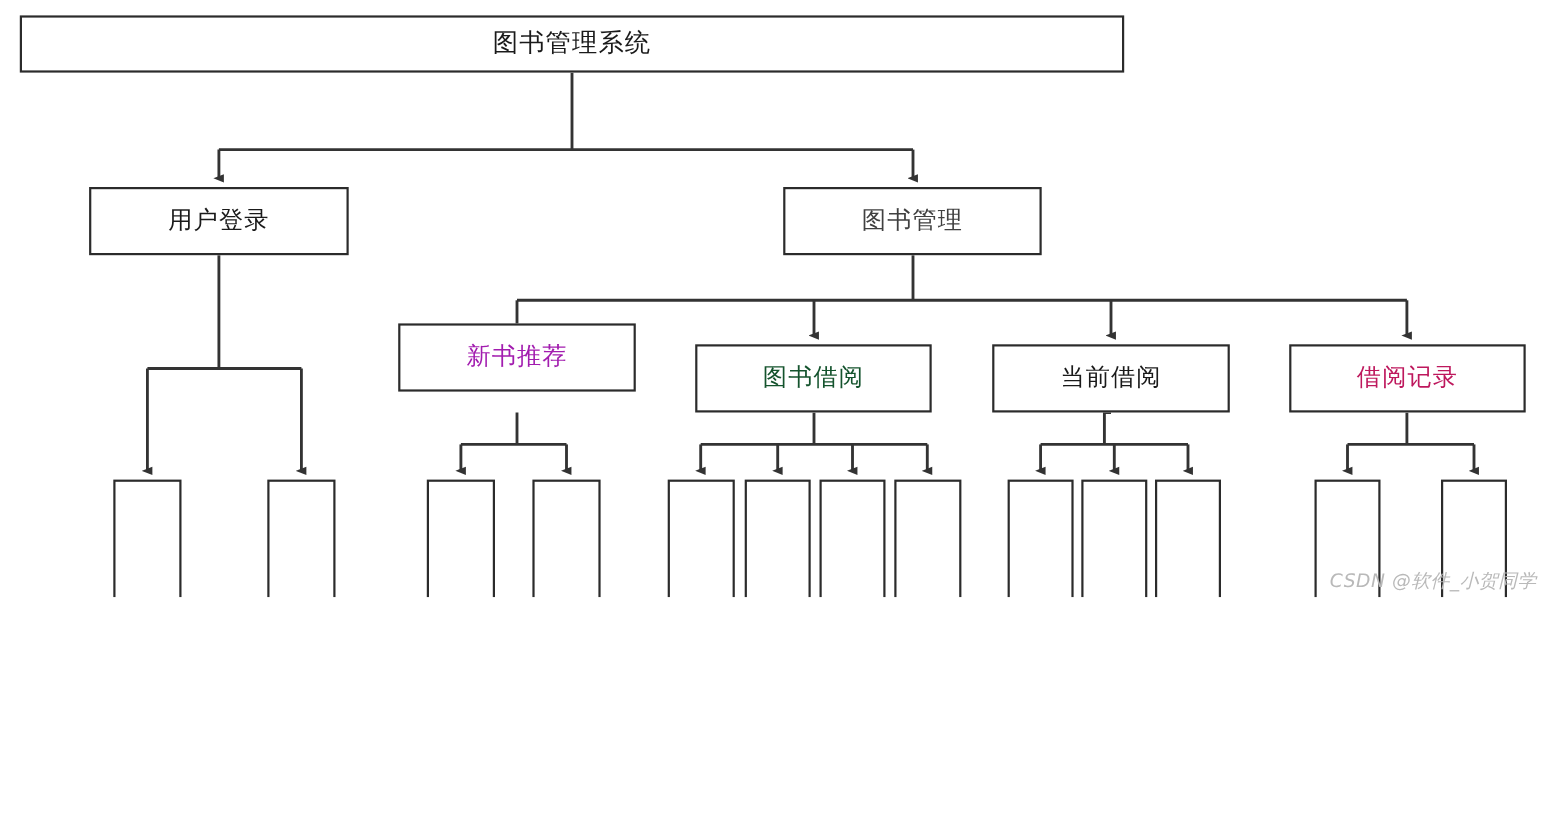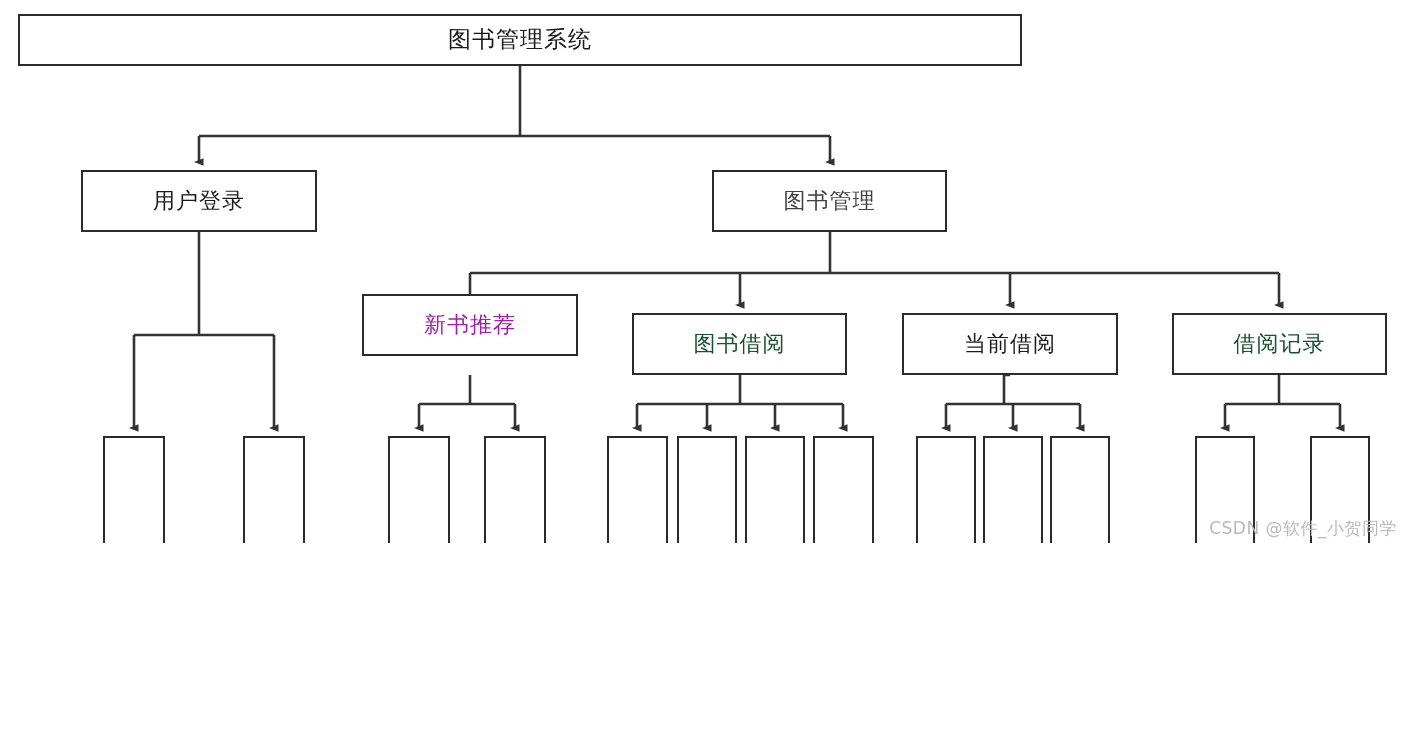--- a/index.html
+++ b/index.html
@@ -145,21 +145,21 @@
 
   <div class="node horiz" style="left: 362px; top: 294px; width: 216px; height: 62px; border-color: rgb(43, 43, 43); background: rgb(255, 255, 255); color: #a21caf;">
     <span class="node-label">新书推荐</span>
   </div>
   <div class="node horiz" style="left: 632px; top: 313px; width: 215px; height: 62px; border-color: rgb(43, 43, 43); background: rgb(255, 255, 255); color: #14532d;">
     <span class="node-label">图书借阅</span>
   </div>
   <div class="node horiz" style="left: 902px; top: 313px; width: 216px; height: 62px; border-color: rgb(43, 43, 43); background: rgb(255, 255, 255); color: rgb(26, 26, 26);">
     <span class="node-label">当前借阅</span>
   </div>
-  <div class="node horiz" style="left: 1172px; top: 313px; width: 215px; height: 62px; border-color: rgb(43, 43, 43); background: rgb(255, 255, 255); color: #14532d;">
+  <div class="node horiz" style="left: 1172px; top: 313px; width: 215px; height: 62px; border-color: rgb(43, 43, 43); background: rgb(255, 255, 255); color: #be185d;">
     <span class="node-label">借阅记录</span>
   </div>
 
   <div class="node vert" style="left: 103px; top: 436px; width: 62px; height: 299px; border-color: rgb(43, 43, 43); background: rgb(255, 255, 255); color: rgb(26, 26, 26);">
     <span class="node-label">用户登录</span>
   </div>
   <div class="node vert" style="left: 243px; top: 436px; width: 62px; height: 299px; border-color: rgb(43, 43, 43); background: rgb(255, 255, 255); color: rgb(26, 26, 26);">
     <span class="node-label">注销登录</span>
   </div>
   <div class="node vert" style="left: 388px; top: 436px; width: 62px; height: 299px; border-color: rgb(43, 43, 43); background: rgb(255, 255, 255); color: rgb(26, 26, 26);">
@@ -189,15 +189,15 @@
   <div class="node vert" style="left: 1050px; top: 436px; width: 60px; height: 299px; border-color: rgb(43, 43, 43); background: rgb(255, 255, 255); color: rgb(26, 26, 26);">
     <span class="node-label">确认归还（管理员）</span>
   </div>
   <div class="node vert" style="left: 1195px; top: 436px; width: 60px; height: 299px; border-color: rgb(43, 43, 43); background: rgb(255, 255, 255); color: rgb(26, 26, 26);">
     <span class="node-label">新增借阅记录</span>
   </div>
   <div class="node vert" style="left: 1310px; top: 436px; width: 60px; height: 299px; border-color: rgb(43, 43, 43); background: rgb(255, 255, 255); color: rgb(26, 26, 26);">
     <span class="node-label">查询借阅记录</span>
   </div>
 
-  <div id="watermark" style="color: rgb(185, 185, 185);">CSDN @软件_小贺同学</div>
+  <div id="watermark" style="color: rgb(185, 185, 185); font-style: italic;">CSDN @软件_小贺同学</div>
 
 </div>
 
 </body></html>

